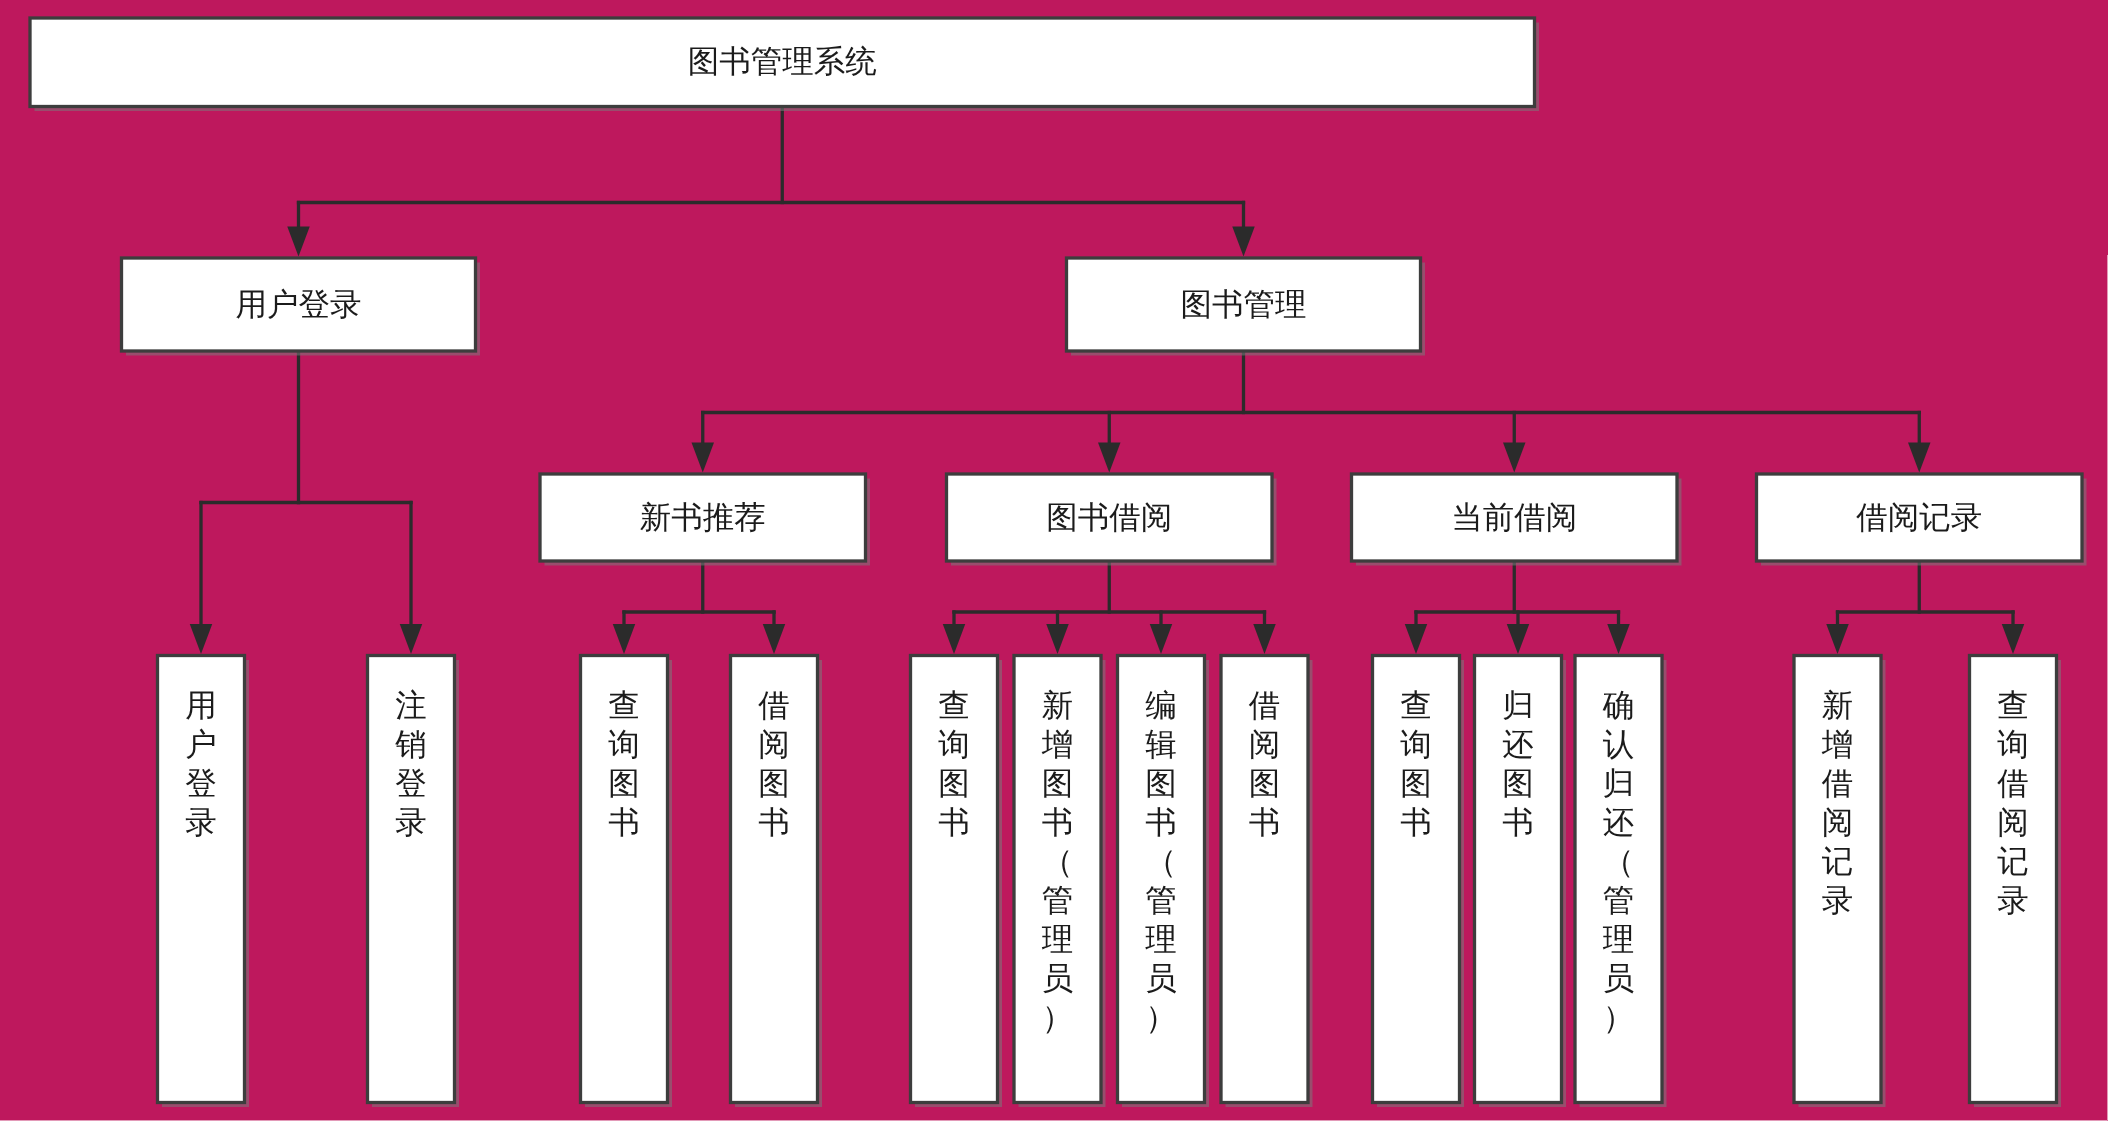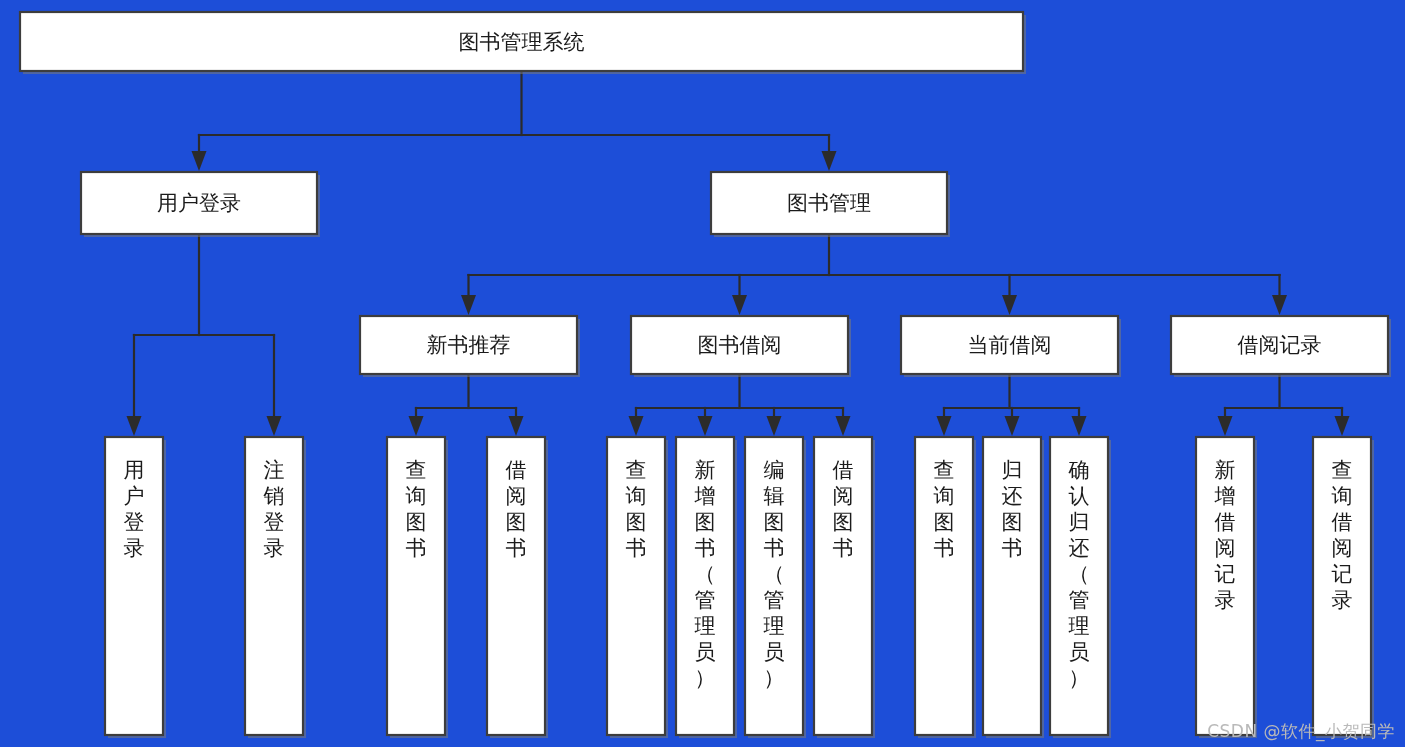--- a/index.html
+++ b/index.html
@@ -10,21 +10,21 @@
   body {
     width: 1405px;
     height: 747px;
     font-family: "DejaVu Sans", "Liberation Sans", sans-serif;
     overflow: hidden;
   }
   #diagram-root {
     position: relative;
     width: 1405px;
     height: 747px;
-    background: #1d4ed8;
+    background: #be185d;
   }
   svg#flow-svg {
     position: absolute;
     left: 0;
     top: 0;
     width: 1405px;
     height: 747px;
   }
   .node-box {
     fill: #ffffff;
@@ -239,14 +239,13 @@
           <rect class="node-box" x="1196" y="437" width="58" height="298"></rect>
           <text class="node-label-v" x="1225" y="477"><tspan x="1225" dy="0">新</tspan><tspan x="1225" dy="26">增</tspan><tspan x="1225" dy="26">借</tspan><tspan x="1225" dy="26">阅</tspan><tspan x="1225" dy="26">记</tspan><tspan x="1225" dy="26">录</tspan></text>
         </g>
         <g>
           <rect class="node-box-shadow" x="1316" y="440" width="58" height="298"></rect>
           <rect class="node-box" x="1313" y="437" width="58" height="298"></rect>
           <text class="node-label-v" x="1342" y="477"><tspan x="1342" dy="0">查</tspan><tspan x="1342" dy="26">询</tspan><tspan x="1342" dy="26">借</tspan><tspan x="1342" dy="26">阅</tspan><tspan x="1342" dy="26">记</tspan><tspan x="1342" dy="26">录</tspan></text>
         </g>
       </g>
   </svg>
-  <div class="watermark">CSDN @软件_小贺同学</div>
 </div>
 
 </body></html>

